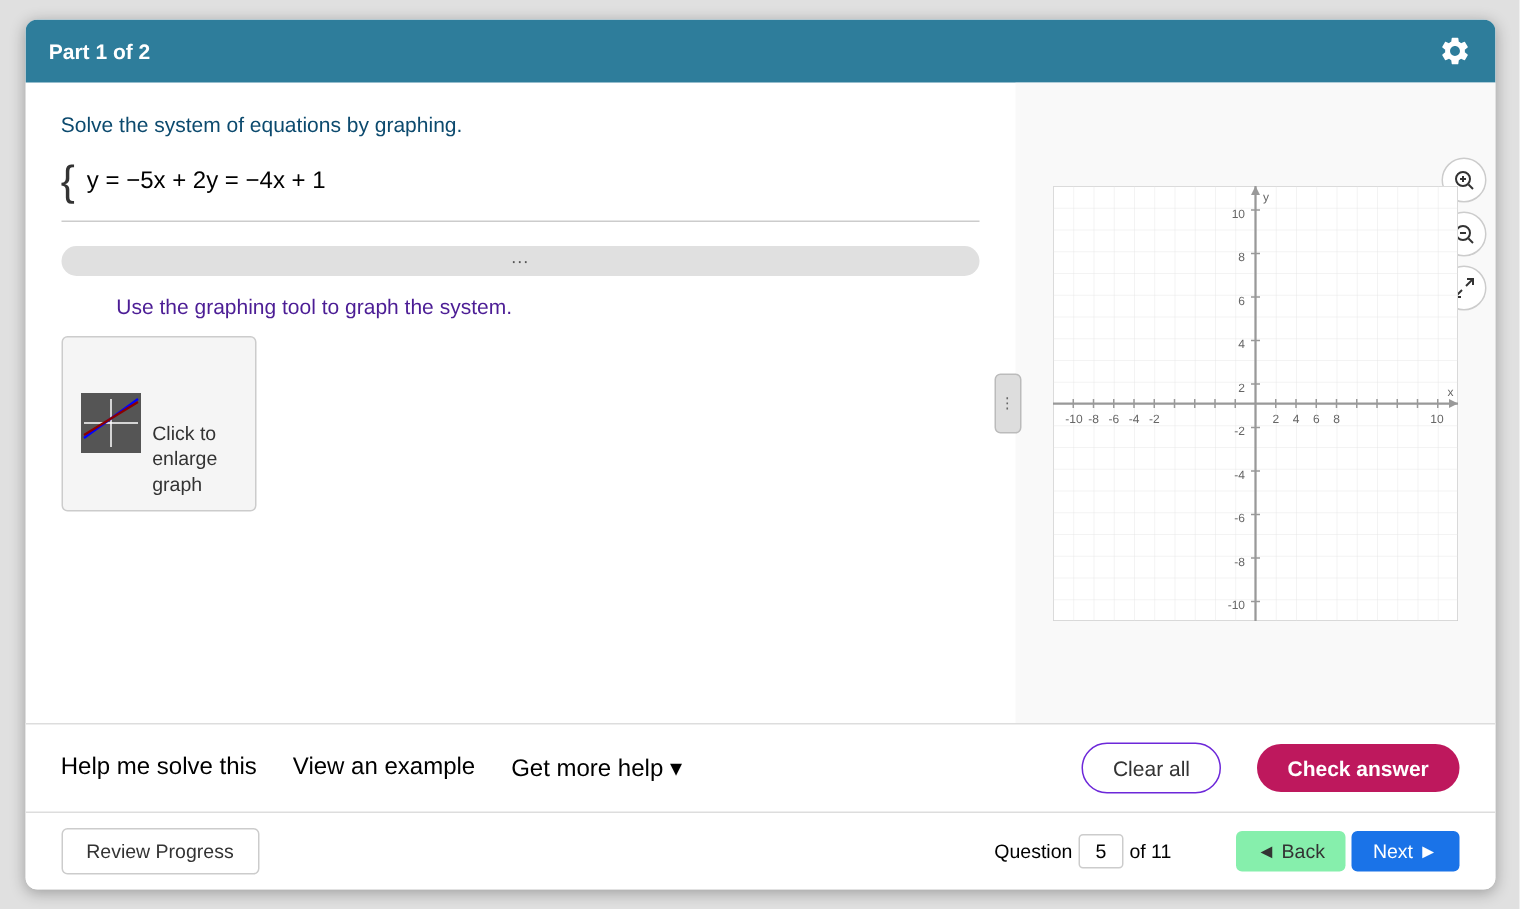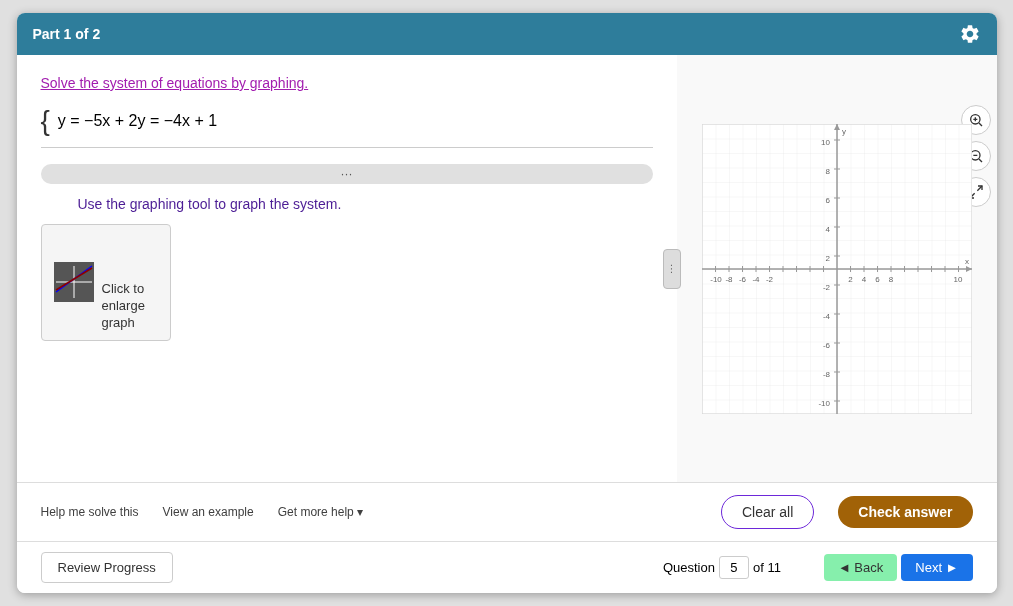--- a/index.html
+++ b/index.html
@@ -47,23 +47,22 @@
     }
     .left-panel {
       flex: 1;
       padding: 20px 24px;
       display: flex;
       flex-direction: column;
       overflow-y: auto;
     }
     .problem-instruction {
       font-size: 14px;
-      color: #a21caf;
+      color: #0c4a6e;
       margin-bottom: 16px;
-      text-decoration: underline;
     }
     .equation-brace {
       font-size: 28px;
       line-height: 1;
       margin-right: 8px;
       vertical-align: middle;
       color: #333;
     }
     .equations-container {
       display: flex;
@@ -179,40 +178,40 @@
     }
     .footer-bar {
       border-top: 1px solid #ddd;
       padding: 12px 24px;
       display: flex;
       align-items: center;
       gap: 24px;
       background: #fff;
     }
     .footer-link {
-      color: #404040;
-      font-size: 12px;
+      color: #000000;
+      font-size: 16px;
       cursor: pointer;
       text-decoration: none;
     }
     .footer-spacer { flex: 1; }
     .clear-all-btn {
       border: 1px solid #6d28d9;
       border-radius: 20px;
       padding: 8px 20px;
       background: #fff;
       font-size: 14px;
       cursor: pointer;
       color: #333;
     }
     .check-answer-btn {
       border: none;
       border-radius: 20px;
       padding: 8px 20px;
-      background: #a16207;
+      background: #be185d;
       color: #fff;
       font-size: 14px;
       cursor: pointer;
       font-weight: bold;
       text-align: right;
     }
     .bottom-bar {
       border-top: 1px solid #ddd;
       padding: 10px 24px;
       display: flex;

